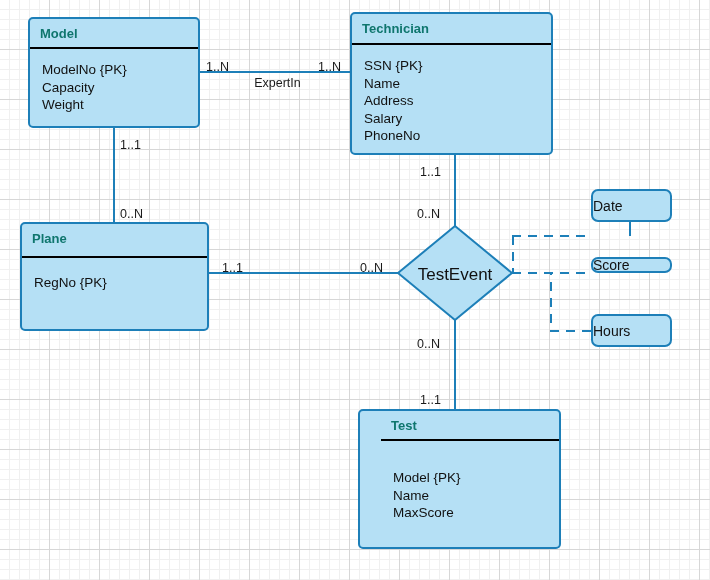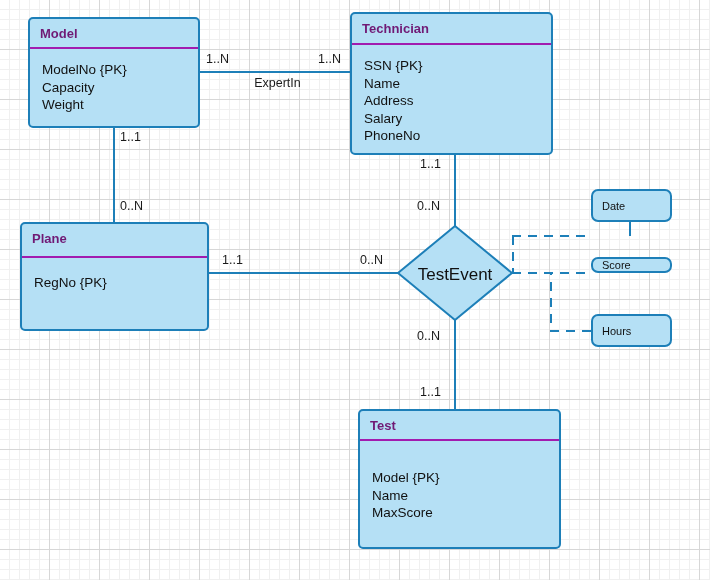--- a/index.html
+++ b/index.html
@@ -32,59 +32,59 @@
   .entity {
     position: absolute;
     box-sizing: border-box;
     background: #b5e0f5;
     border: 2px solid #1d7fb8;
     border-radius: 5px;
     overflow: hidden;
   }
   .entity .ent-header {
     box-sizing: border-box;
-    border-bottom: 2px solid #a21caf;
+    border-bottom: 2px solid #000000;
     font-weight: bold;
     font-size: 13px;
-    color: #701a75;
+    color: #0f766e;
     padding: 7px 0 0 10px;
     height: 100%;
   }
   .entity .ent-body {
     box-sizing: border-box;
     padding: 12px 0 0 12px;
     font-size: 13.5px;
     line-height: 17.5px;
     color: #111111;
   }
   .attr-row { white-space: nowrap; }
   .attrbox {
     position: absolute;
     box-sizing: border-box;
     background: #b5e0f5;
     border: 2px solid #1d7fb8;
     border-radius: 7px;
-    font-size: 11px;
+    font-size: 14px;
     color: #111111;
     display: flex;
     align-items: center;
-    padding-left: 9px;
   }
   .diamond-label {
     position: absolute;
     font-size: 17px;
     color: #111111;
     white-space: nowrap;
     text-align: center;
   }
   .card {
     position: absolute;
     font-size: 12.5px;
     color: #1a1a1a;
     white-space: nowrap;
+    margin-top: 8px;
   }
   .relname {
     position: absolute;
     font-size: 12.5px;
     color: #1a1a1a;
     white-space: nowrap;
   }
 </style>
 </head>
 <body>
@@ -138,21 +138,21 @@
 
   <div class="entity" style="left:20px; top:222px; width:189px; height:109px;">
     <div class="ent-header" style="height:34px;">
       <span>Plane</span>
     </div>
     <div class="ent-body" style="padding-top:16px;">
       <div class="attr-row">RegNo {PK}</div>
     </div>
   </div>
 
-  <div class="entity" style="left:358px; top:409px; width:203px; height:140px;">
+  <div class="entity" style="left:358px; top:409px; width:203px; height:140px;padding-left:21px;">
     <div class="ent-header" style="height:30px;">
       <span>Test</span>
     </div>
     <div class="ent-body" style="padding-top:28px;">
       <div class="attr-row">Model {PK}</div>
       <div class="attr-row">Name</div>
       <div class="attr-row">MaxScore</div>
     </div>
   </div>
 

